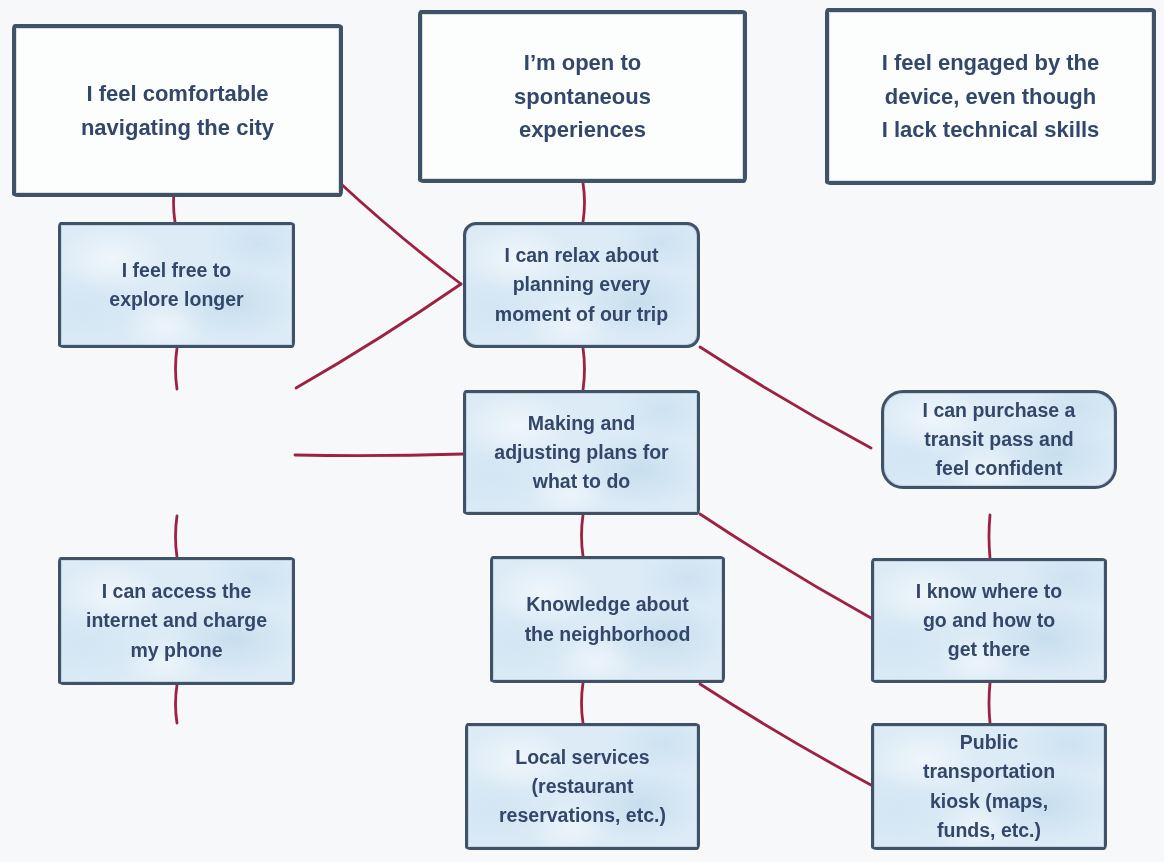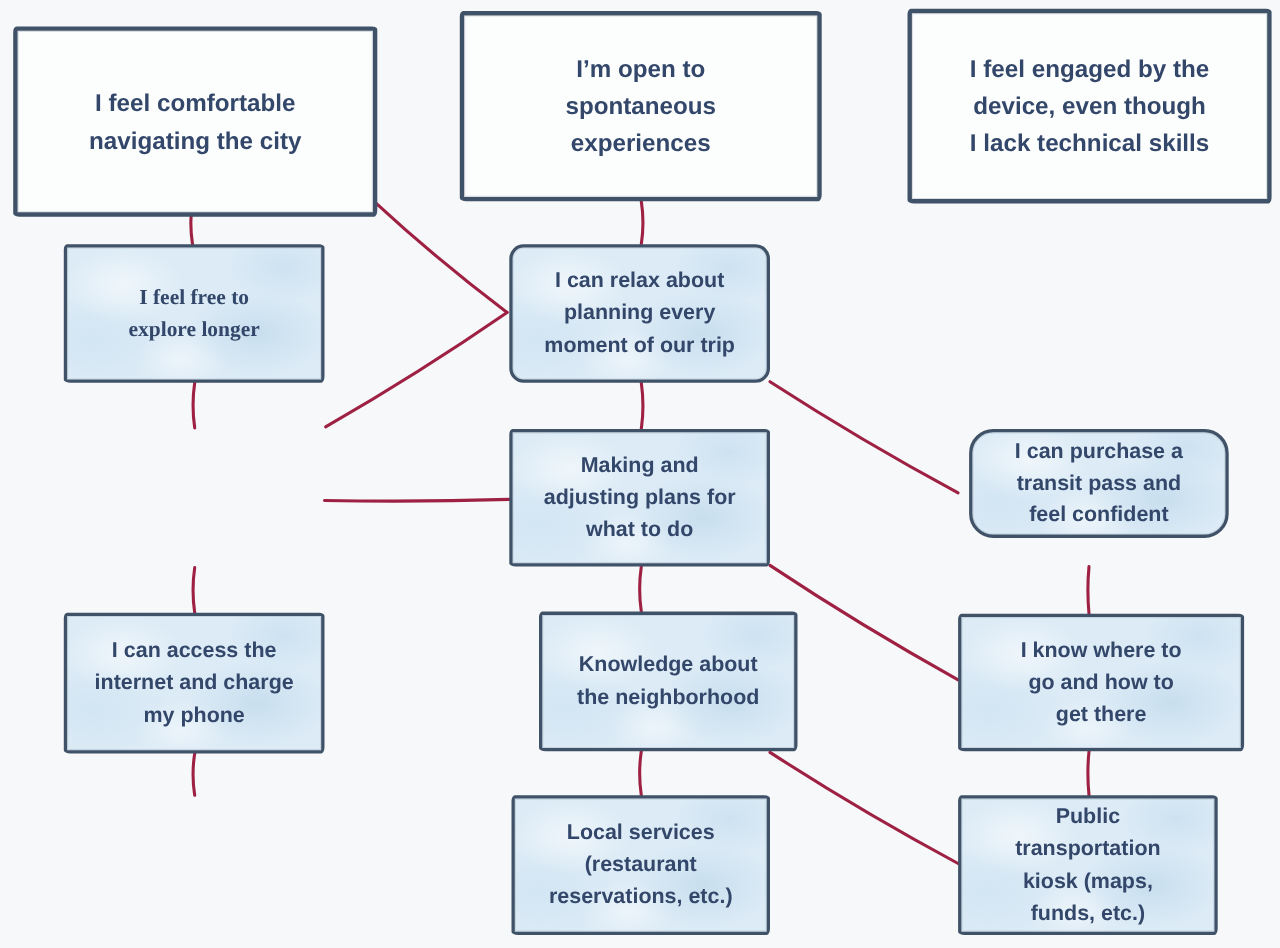--- a/index.html
+++ b/index.html
@@ -83,37 +83,37 @@
       <path d="M 990 683 Q 988 703 990 723" class="edge"></path>
     </svg>
 <div class="node top" style="left: 12px; top: 24px; width: 331px; height: 173px;">I feel comfortable
 navigating the city</div>
     <div class="node top" style="left: 418px; top: 10px; width: 329px; height: 173px;">I’m open to
 spontaneous
 experiences</div>
     <div class="node top" style="left: 825px; top: 8px; width: 331px; height: 177px;">I feel engaged by the
 device, even though
 I lack technical skills</div>
-    <div class="node blue" style="left: 58px; top: 222px; width: 237px; height: 126px; font-family: Liberation Serif, serif;">I feel free to
+    <div class="node blue" style="left: 58px; top: 222px; width: 237px; height: 126px;">I feel free to
 explore longer</div>
     <div class="node blue" style="left: 463px; top: 222px; width: 237px; height: 126px; border-radius: 13px;">I can relax about
 planning every
 moment of our trip</div>
     <div class="node blue" style="left: 463px; top: 390px; width: 237px; height: 125px;">Making and
 adjusting plans for
 what to do</div>
     <div class="node blue" style="left: 881px; top: 390px; width: 236px; height: 99px; border-radius: 22px;">I can purchase a
 transit pass and
 feel confident</div>
     <div class="node blue" style="left: 58px; top: 557px; width: 237px; height: 128px;">I can access the
 internet and charge
 my phone</div>
     <div class="node blue" style="left: 465px; top: 556px; width: 235px; height: 127px; margin-left: 25px;">Knowledge about
 the neighborhood</div>
-    <div class="node blue" style="left: 871px; top: 558px; width: 260px; height: 125px;">I know where to
+    <div class="node blue" style="left: 871px; top: 558px; width: 236px; height: 125px;">I know where to
 go and how to
 get there</div>
     <div class="node blue" style="left: 465px; top: 723px; width: 235px; height: 127px;">Local services
 (restaurant
 reservations, etc.)</div>
     <div class="node blue" style="left: 871px; top: 723px; width: 236px; height: 127px;">Public
 transportation
 kiosk (maps,
 funds, etc.)</div>
   </div>

